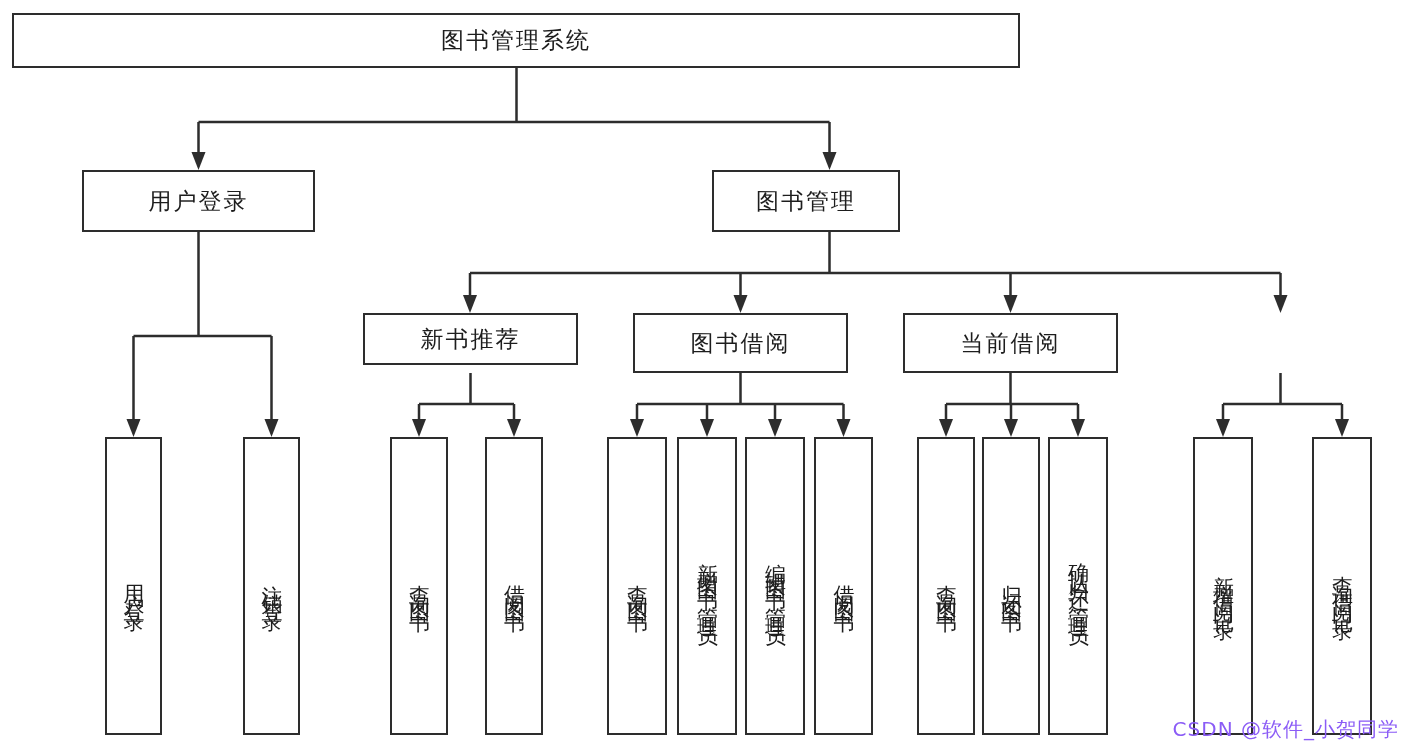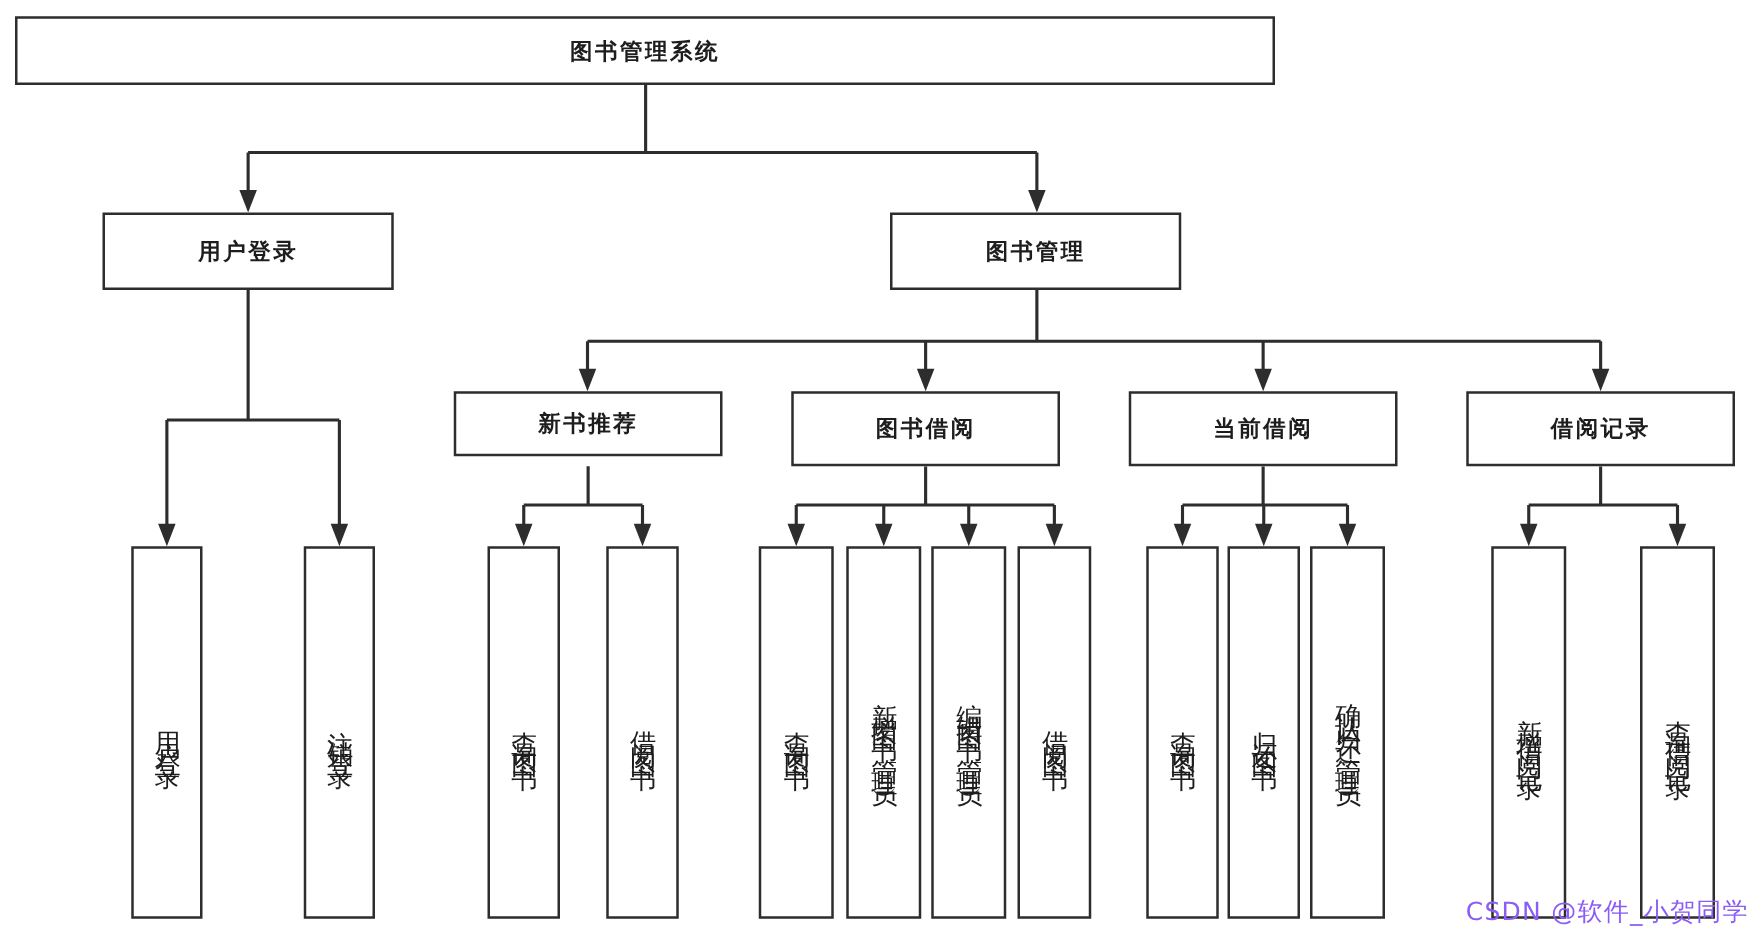--- a/index.html
+++ b/index.html
@@ -27,24 +27,23 @@
     background: #ffffff;
     border: 2px solid #2d2d2d;
     display: flex;
     align-items: center;
     justify-content: center;
     color: #1d1d1d;
     z-index: 2;
     text-align: center;
   }
   .hnode {
-    font-size: 18px;
+    font-size: 23px;
     letter-spacing: 2px;
     white-space: nowrap;
-    font-weight: bold;
   }
   .leaf {
     writing-mode: vertical-rl;
     text-orientation: upright;
     font-size: 21px;
     letter-spacing: 9px;
     line-height: 1;
     padding: 4px 0;
   }
   .watermark {
@@ -93,26 +92,25 @@
       <polygon points="1004,419 1018,419 1011,437"></polygon>
       <polygon points="1071,419 1085,419 1078,437"></polygon>
       <polygon points="1216,419 1230,419 1223,437"></polygon>
       <polygon points="1335,419 1349,419 1342,437"></polygon>
     </g>
   </svg>
 
   <div class="node hnode" style="left:12px;top:13px;width:1008px;height:55px">图书管理系统</div>
 
   <div class="node hnode" style="left:82px;top:170px;width:233px;height:62px">用户登录</div>
-  <div class="node hnode" style="left:712px;top:170px;width:233px;height:62px">图书管理</div>
+  <div class="node hnode" style="left:712px;top:170px;width:188px;height:62px">图书管理</div>
 
   <div class="node hnode" style="left:363px;top:313px;width:215px;height:52px">新书推荐</div>
   <div class="node hnode" style="left:903px;top:313px;width:215px;height:60px">当前借阅</div>
   <div class="node hnode" style="left:633px;top:313px;width:215px;height:60px">图书借阅</div>
-  <div class="node hnode" style="left:1173px;top:313px;width:215px;height:60px">借阅记录</div>
 
   <div class="node leaf" style="left:105px;top:437px;width:57px;height:298px">用户登录</div>
   <div class="node leaf" style="left:243px;top:437px;width:57px;height:298px">注销登录</div>
 
   <div class="node leaf" style="left:390px;top:437px;width:58px;height:298px">查询图书</div>
   <div class="node leaf" style="left:485px;top:437px;width:58px;height:298px">借阅图书</div>
 
   <div class="node leaf" style="left:607px;top:437px;width:60px;height:298px">查询图书</div>
   <div class="node leaf" style="left:677px;top:437px;width:60px;height:298px">新增图书（管理员）</div>
   <div class="node leaf" style="left:745px;top:437px;width:60px;height:298px">编辑图书（管理员）</div>

